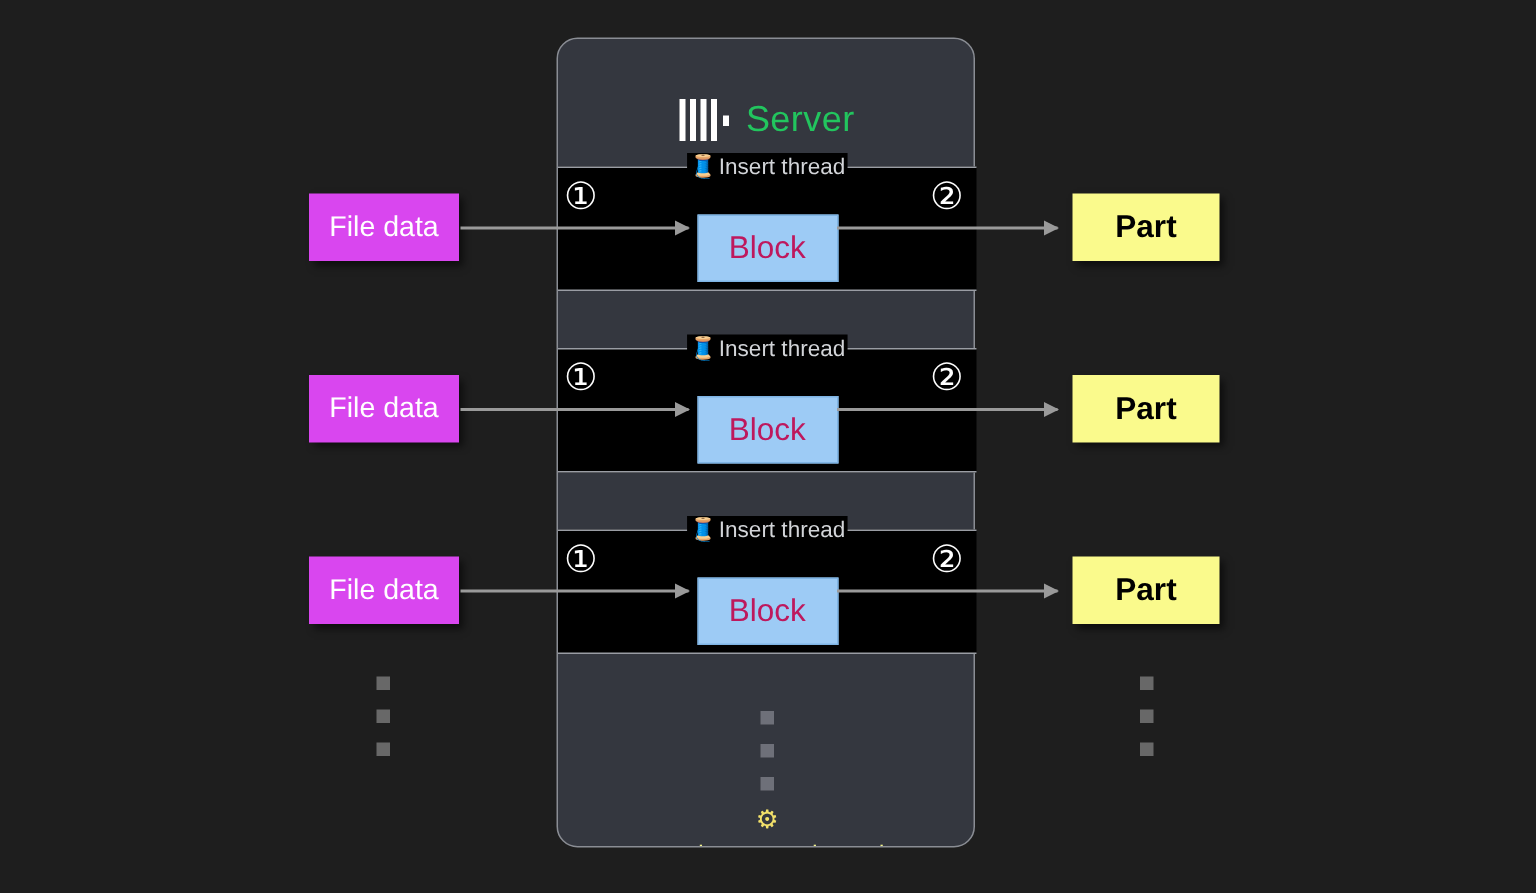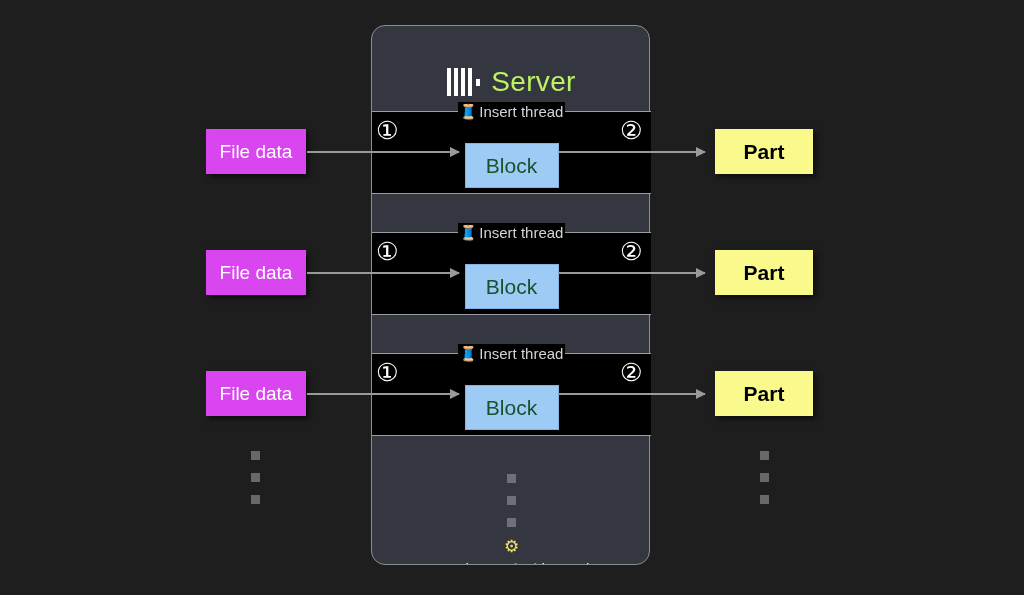--- a/index.html
+++ b/index.html
@@ -28,22 +28,22 @@
     border-radius: 14px;
     box-sizing: border-box;
     overflow: hidden;
   }
   .server-title {
     position: absolute;
     left: 0;
     top: 40px;
     width: 279px;
     text-align: center;
-    color: #bef264;
-    font-size: 28px;
+    color: #22c55e;
+    font-size: 24px;
     letter-spacing: 0.3px;
     display: flex;
     align-items: center;
     justify-content: center;
     gap: 11px;
     white-space: nowrap;
   }
   .ch-logo {
     display: inline-flex;
     align-items: flex-end;
@@ -106,21 +106,21 @@
     transform: translateX(-50%);
     top: 31px;
     width: 94px;
     height: 45px;
     background: #9dcbf5;
     border: 1px solid #7fb4e4;
     box-sizing: border-box;
     display: flex;
     align-items: center;
     justify-content: center;
-    color: #14532d;
+    color: #be185d;
     font-size: 21px;
   }
 
   
   .file-box {
     position: absolute;
     width: 100px;
     height: 45px;
     background: #d946ef;
     display: flex;

